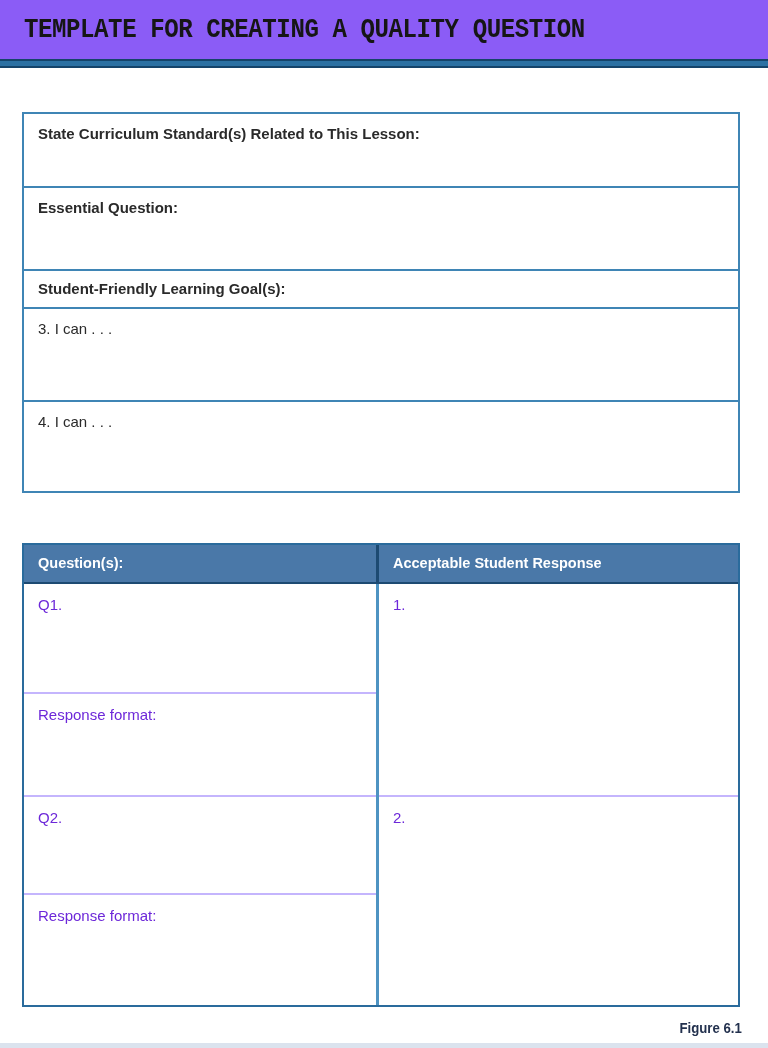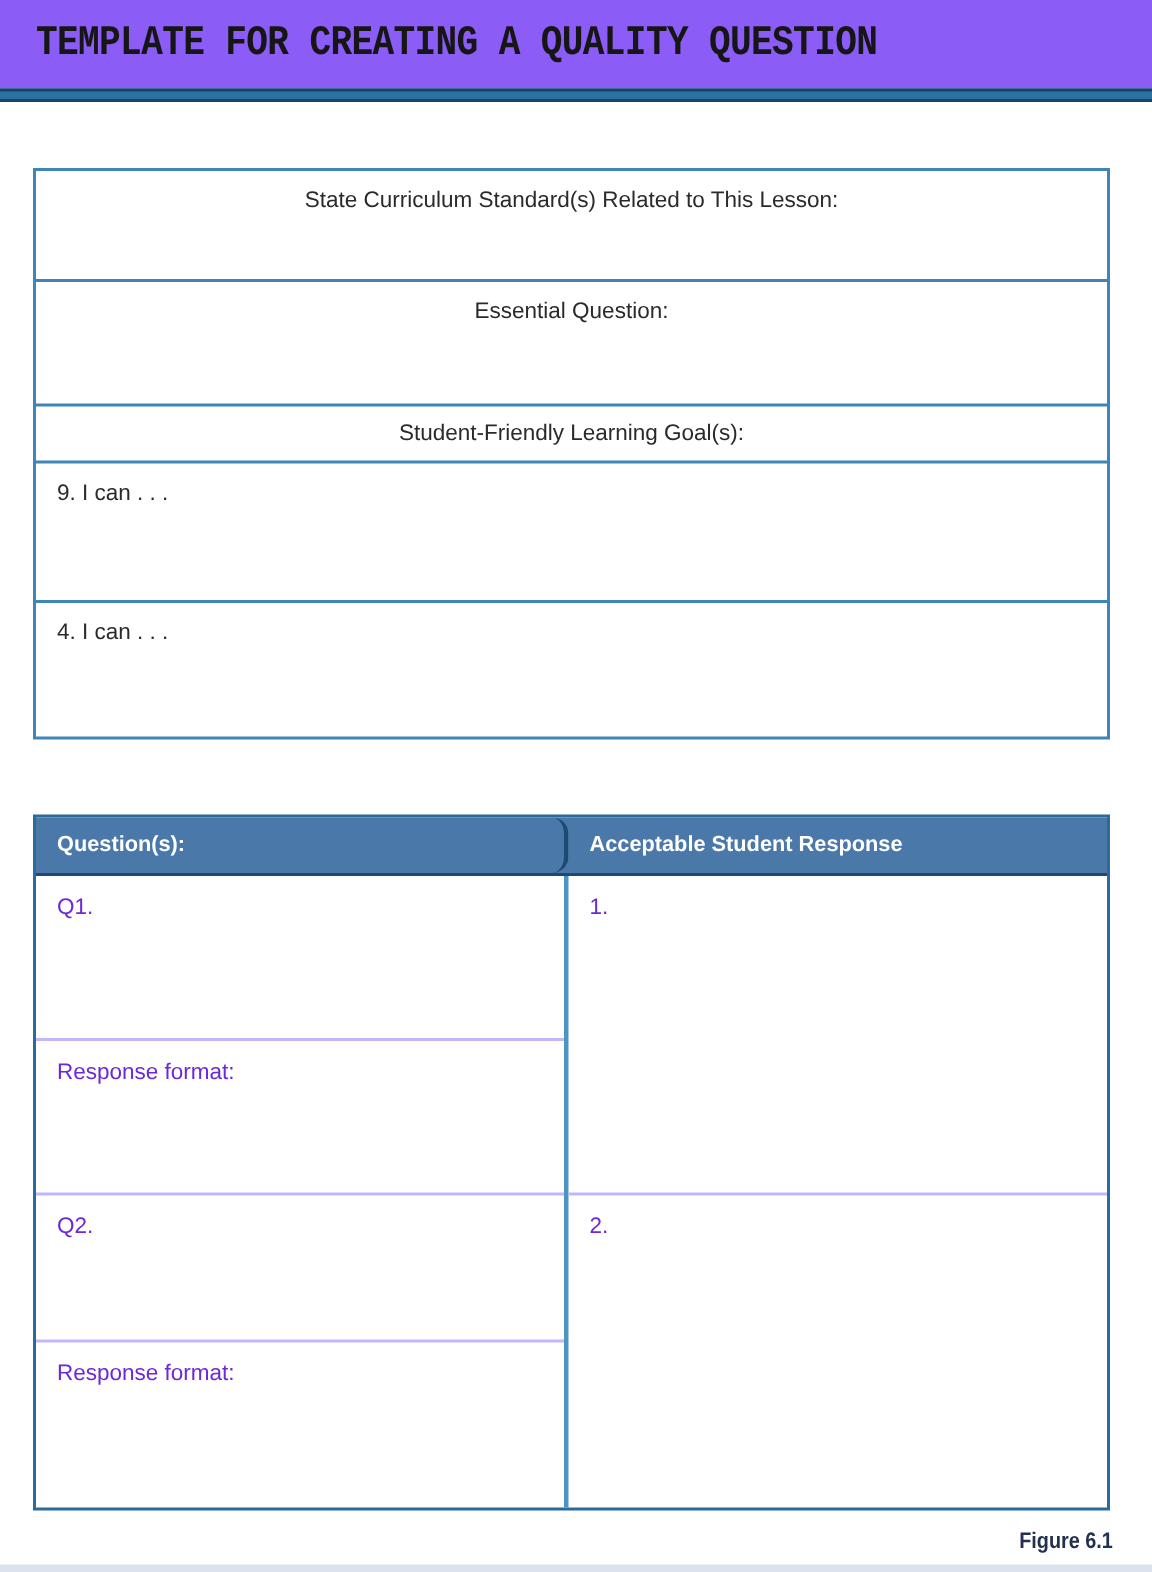--- a/index.html
+++ b/index.html
@@ -52,21 +52,21 @@
     top: 112px;
     width: 718px;
     height: 381px;
     border: 2px solid #3f85b5;
     background: #ffffff;
     display: flex;
     flex-direction: column;
   }
   .p-row { width: 100%; padding: 11px 14px; color: #2a2a2a; font-size: 15px; }
   .p-row + .p-row { border-top: 2px solid #3f85b5; }
-  .p-row.bold { font-weight: normal; text-align: center; }
+  .p-row.bold { font-weight: bold; }
   .p-row-0 { height: 75px; }
   .p-row-1 { height: 73px; }
   .p-row-2 { height: 38px; padding-top: 9px; margin-top: 12px; }
   .p-row-3 { height: 97px; }
   .p-row-4 { height: 94px; }
 
   
   .question-table {
     position: absolute;
     left: 22px;
@@ -80,21 +80,21 @@
   }
   .q-header {
     display: flex;
     height: 39px;
     background: #4a78a8;
     border-bottom: 2px solid #1d4a72;
     color: #ffffff;
     font-weight: bold;
     font-size: 14.5px;
   }
-  .q-header-cell { padding: 10px 14px 0 14px; border-radius: 11px; }
+  .q-header-cell { padding: 10px 14px 0 14px; }
   .q-header-left {
     width: 355px;
     border-right: 3px solid #1d4a72;
   }
   .q-header-right { flex: 1; }
 
   .q-body { display: flex; flex: 1; }
   .q-col-left {
     width: 355px;
     border-right: 3px solid #4e93c2;
@@ -146,21 +146,21 @@
     <div class="p-row p-row-0 bold">
       <span>State Curriculum Standard(s) Related to This Lesson:</span>
     </div>
     <div class="p-row p-row-1 bold">
       <span>Essential Question:</span>
     </div>
     <div class="p-row p-row-2 bold">
       <span>Student-Friendly Learning Goal(s):</span>
     </div>
     <div class="p-row p-row-3">
-      <span>9. I can . . .</span>
+      <span>3. I can . . .</span>
     </div>
     <div class="p-row p-row-4">
       <span>4. I can . . .</span>
     </div>
   </div>
 
   <div class="question-table">
     <div class="q-header">
       <div class="q-header-cell q-header-left">Question(s):</div>
       <div class="q-header-cell q-header-right">Acceptable Student Response</div>

